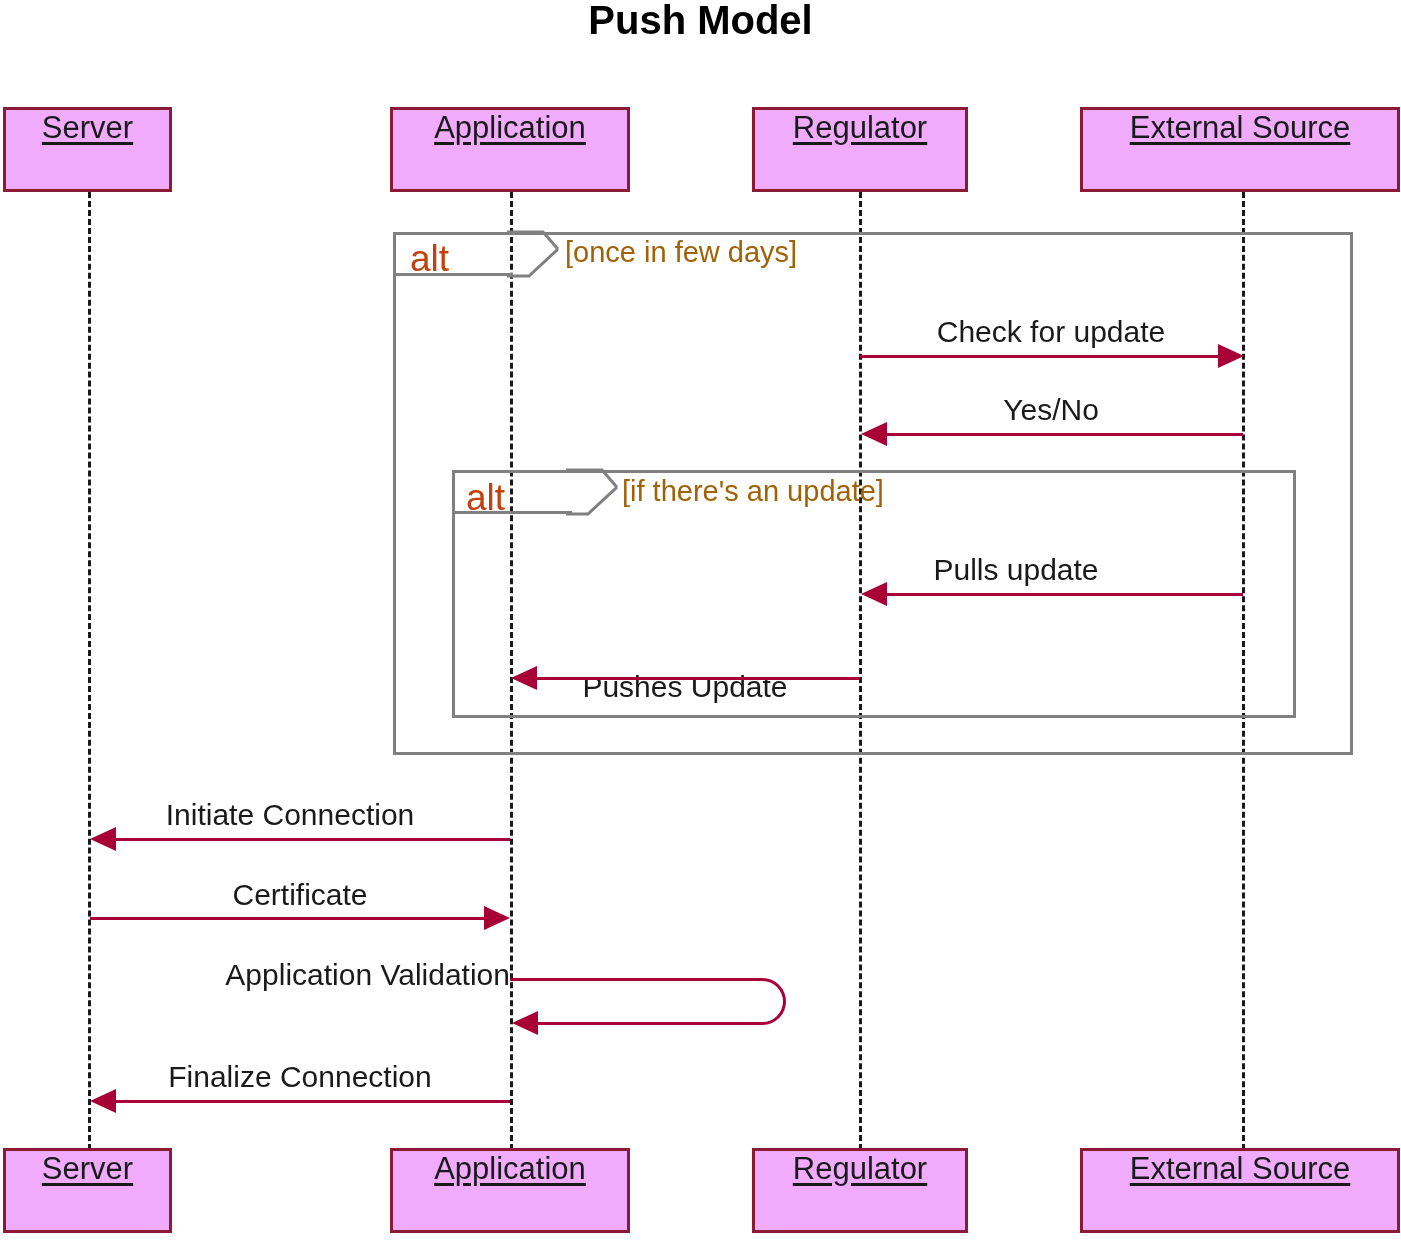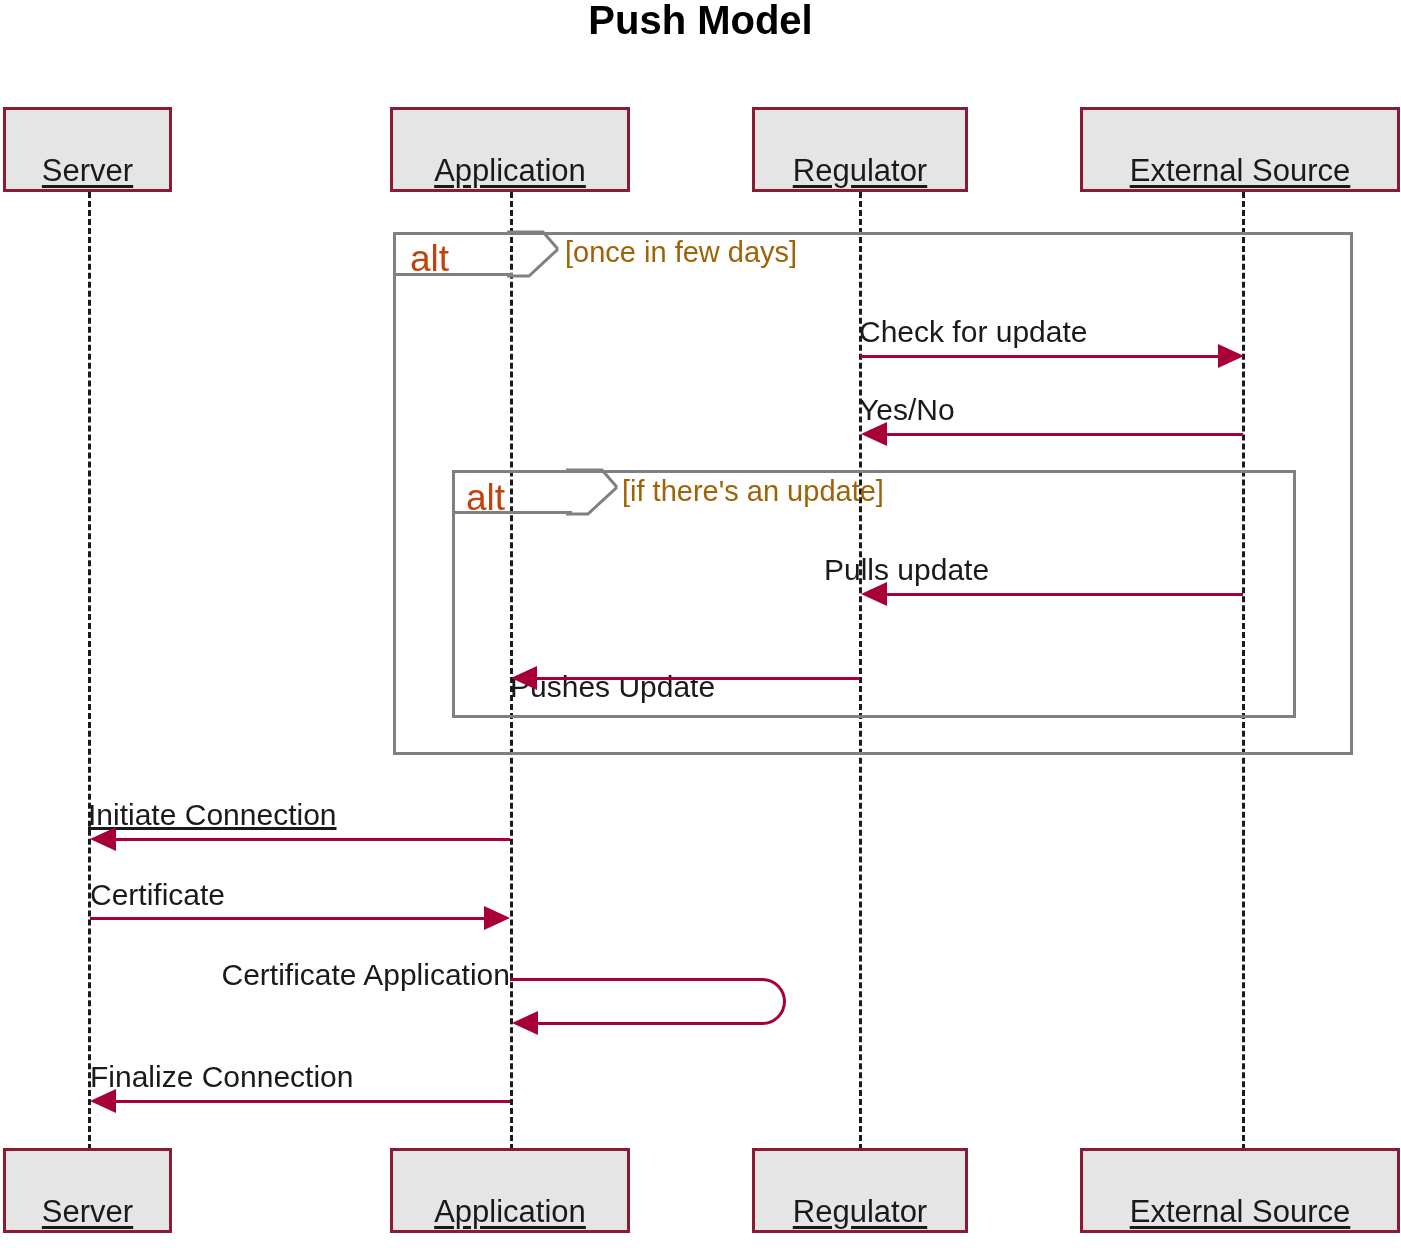--- a/index.html
+++ b/index.html
@@ -21,25 +21,25 @@
     top: -2px;
     width: 1401px;
     text-align: center;
     font-size: 40px;
     font-weight: bold;
     color: #000000;
     letter-spacing: 0px;
   }
   .participant-box {
     position: absolute;
-    background: #e5e5e5;
+    background: #f0abfc;
     border: 3px solid #8B1A35;
     box-sizing: border-box;
     display: flex;
-    align-items: flex-end;
+    align-items: flex-start;
     justify-content: center;
   }
   .participant-label {
     font-size: 31px;
     color: #1a1a1a;
     text-decoration: underline;
     text-underline-offset: 4px;
     white-space: nowrap;
   }
   .lifeline {
@@ -91,20 +91,21 @@
   .arrow-left {
     border-top: 12px solid transparent;
     border-bottom: 12px solid transparent;
     border-right: 26px solid #A80036;
   }
   .msg-label {
     position: absolute;
     font-size: 30px;
     color: #1a1a1a;
     white-space: nowrap;
+    text-align: center;
   }
   .self-loop-cap {
     position: absolute;
     border: 3px solid #A80036;
     border-left: none;
     box-sizing: border-box;
     border-top-right-radius: 26px;
     border-bottom-right-radius: 26px;
   }
 </style>
@@ -147,29 +148,29 @@
   <div class="arrowhead arrow-left" style="left:861px; top:422px;"></div>
 
   <div class="msg-label" style="left:824px; top:553px; width:384px;">Pulls update</div>
   <div class="msg-line" style="left:885px; top:593px; width:358px;"></div>
   <div class="arrowhead arrow-left" style="left:861px; top:582px;"></div>
 
   <div class="msg-label" style="left:510px; top:637px; width:350px;margin-top:33px;">Pushes Update</div>
   <div class="msg-line" style="left:535px; top:677px; width:325px;"></div>
   <div class="arrowhead arrow-left" style="left:511px; top:666px;"></div>
 
-  <div class="msg-label" style="left:88px; top:798px; width:420px;text-decoration:underline;">Initiate Connection</div>
+  <div class="msg-label" style="left:80px; top:798px; width:420px;">Initiate Connection</div>
   <div class="msg-line" style="left:114px; top:838px; width:396px;"></div>
   <div class="arrowhead arrow-left" style="left:90px; top:827px;"></div>
 
   <div class="msg-label" style="left:90px; top:878px; width:420px;">Certificate</div>
   <div class="msg-line" style="left:90px; top:917px; width:396px;"></div>
   <div class="arrowhead arrow-right" style="left:484px; top:906px;"></div>
 
-  <div class="msg-label" style="left:140px; top:958px; width:370px; text-align:right;">Certificate Application</div>
+  <div class="msg-label" style="left:140px; top:958px; width:370px; text-align:right;">Application Validation</div>
   <div class="msg-line" style="left:510px; top:978px; width:250px;"></div>
   <div class="self-loop-cap" style="left:758px; top:978px; width:28px; height:47px;"></div>
   <div class="msg-line" style="left:536px; top:1022px; width:226px;"></div>
   <div class="arrowhead arrow-left" style="left:512px; top:1011px;"></div>
 
   <div class="msg-label" style="left:90px; top:1060px; width:420px;">Finalize Connection</div>
   <div class="msg-line" style="left:114px; top:1100px; width:396px;"></div>
   <div class="arrowhead arrow-left" style="left:90px; top:1089px;"></div>
 
   <div class="participant-box" style="left:3px; top:107px; width:169px; height:85px;">

